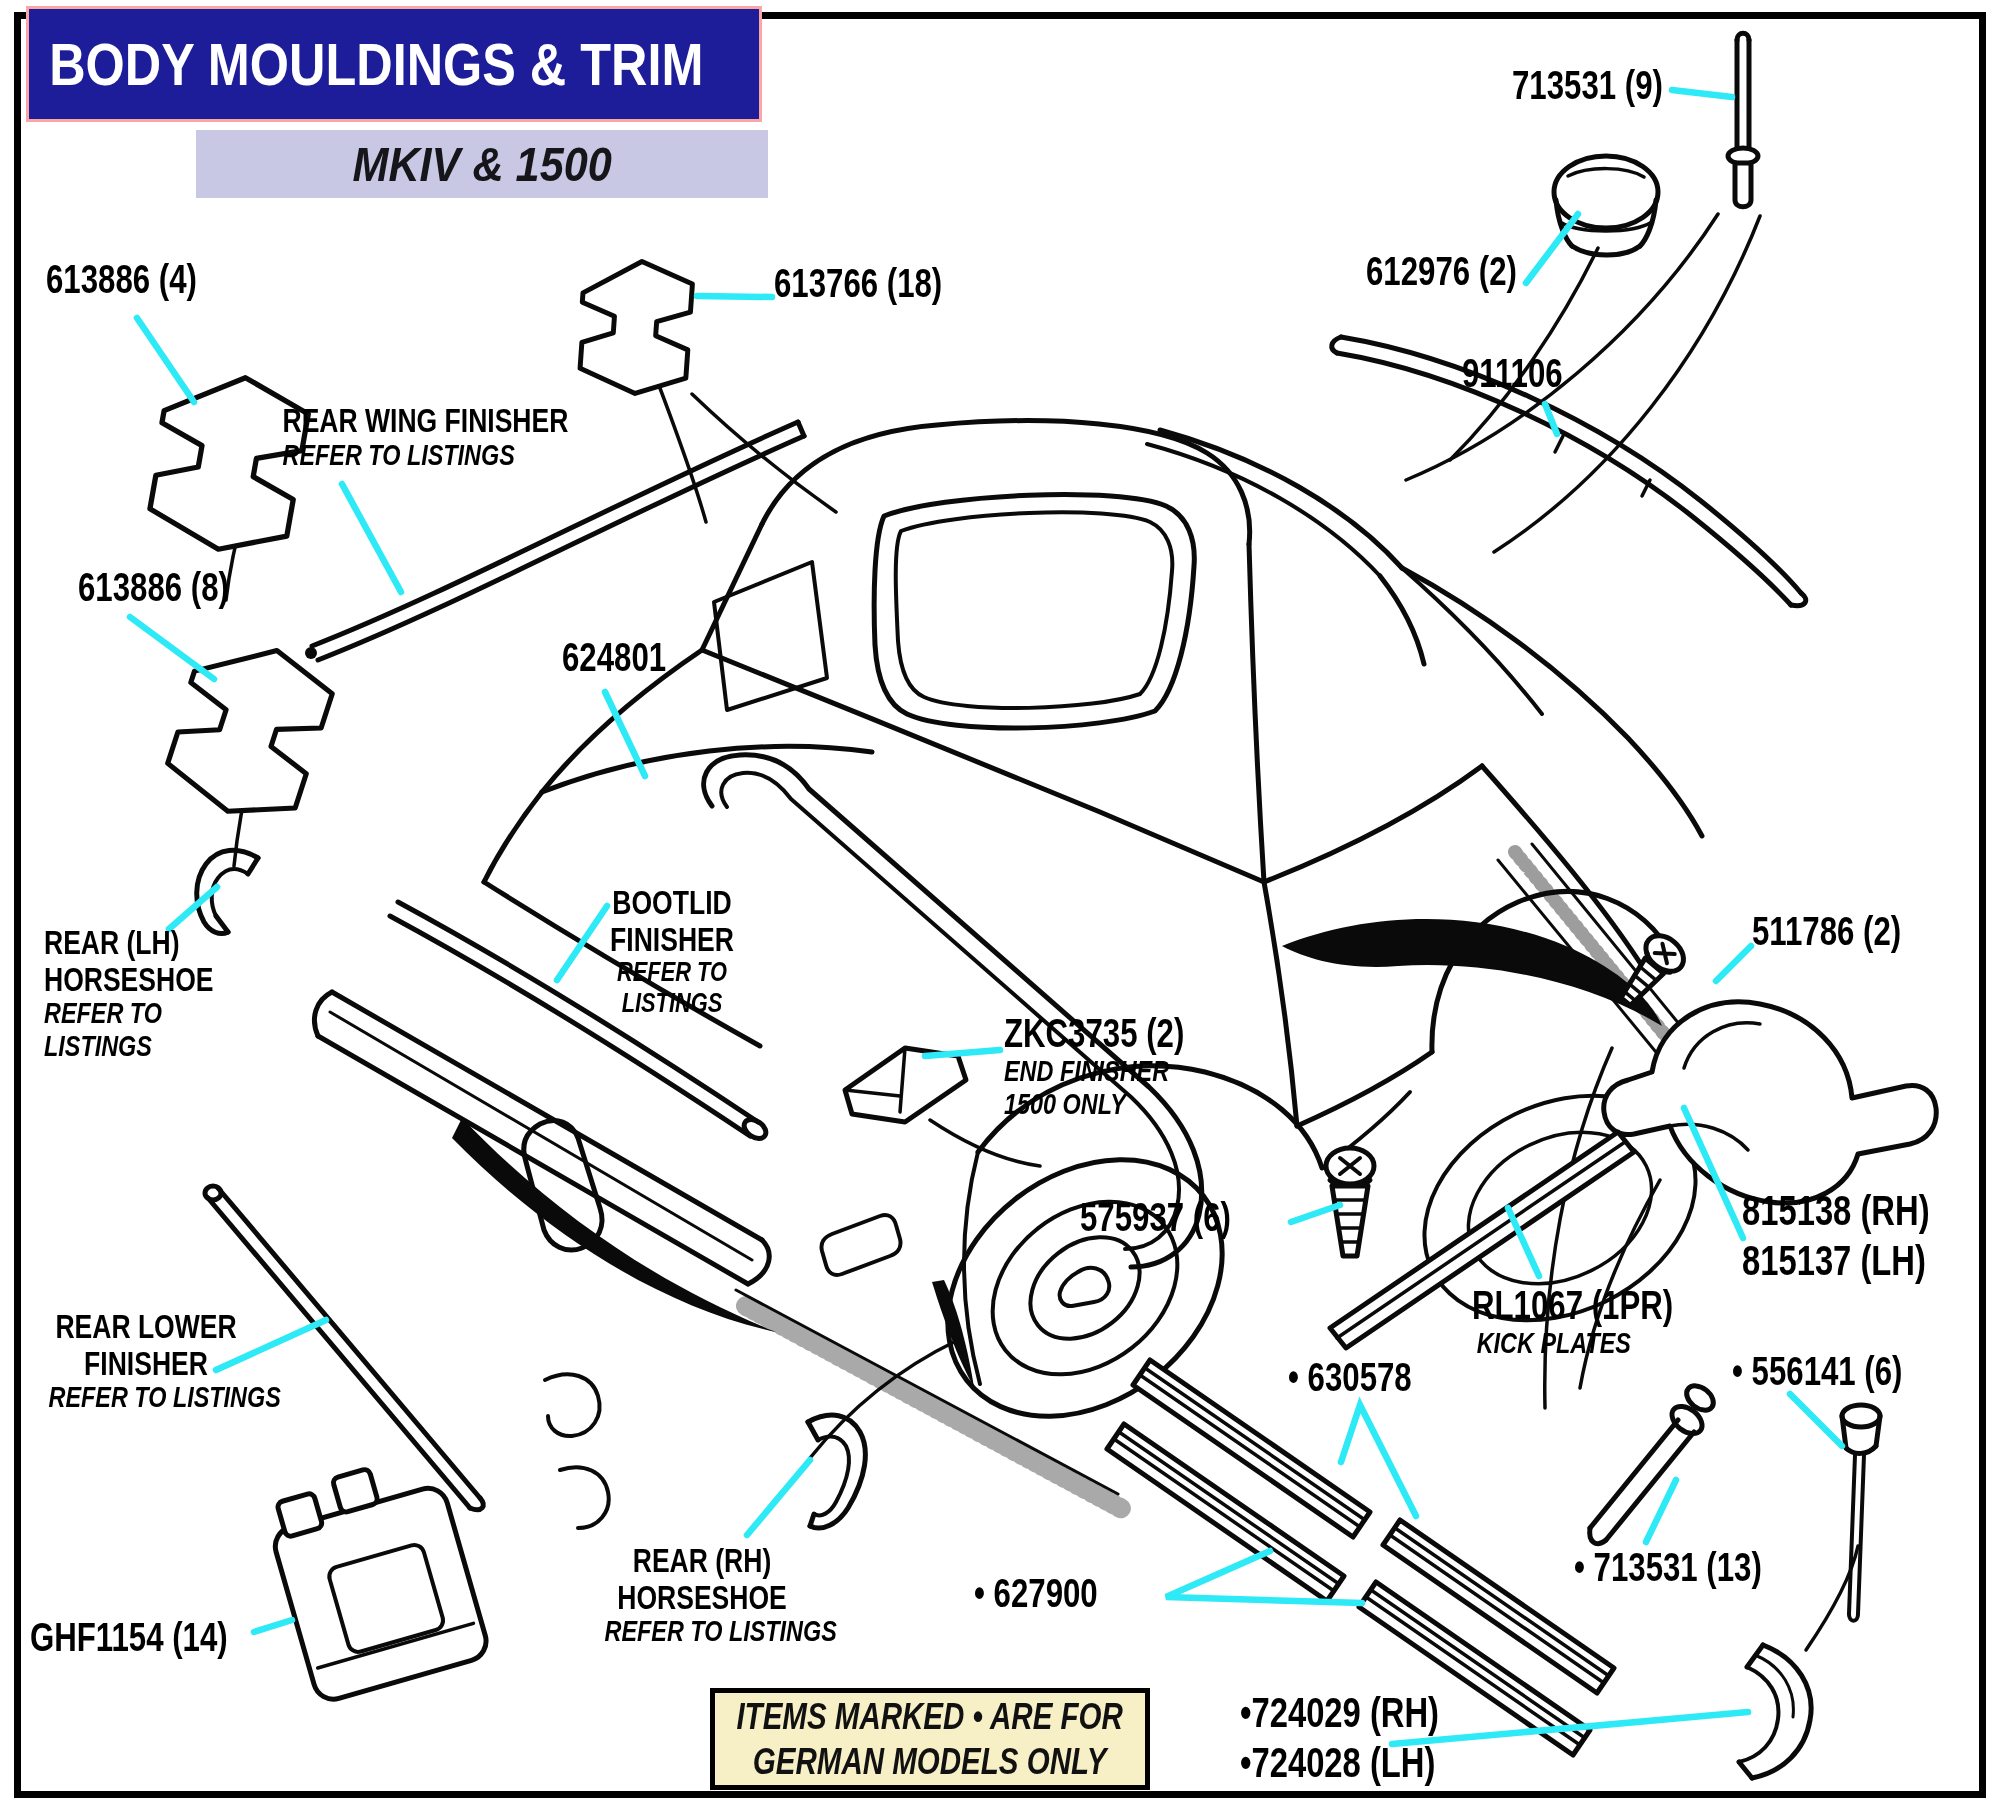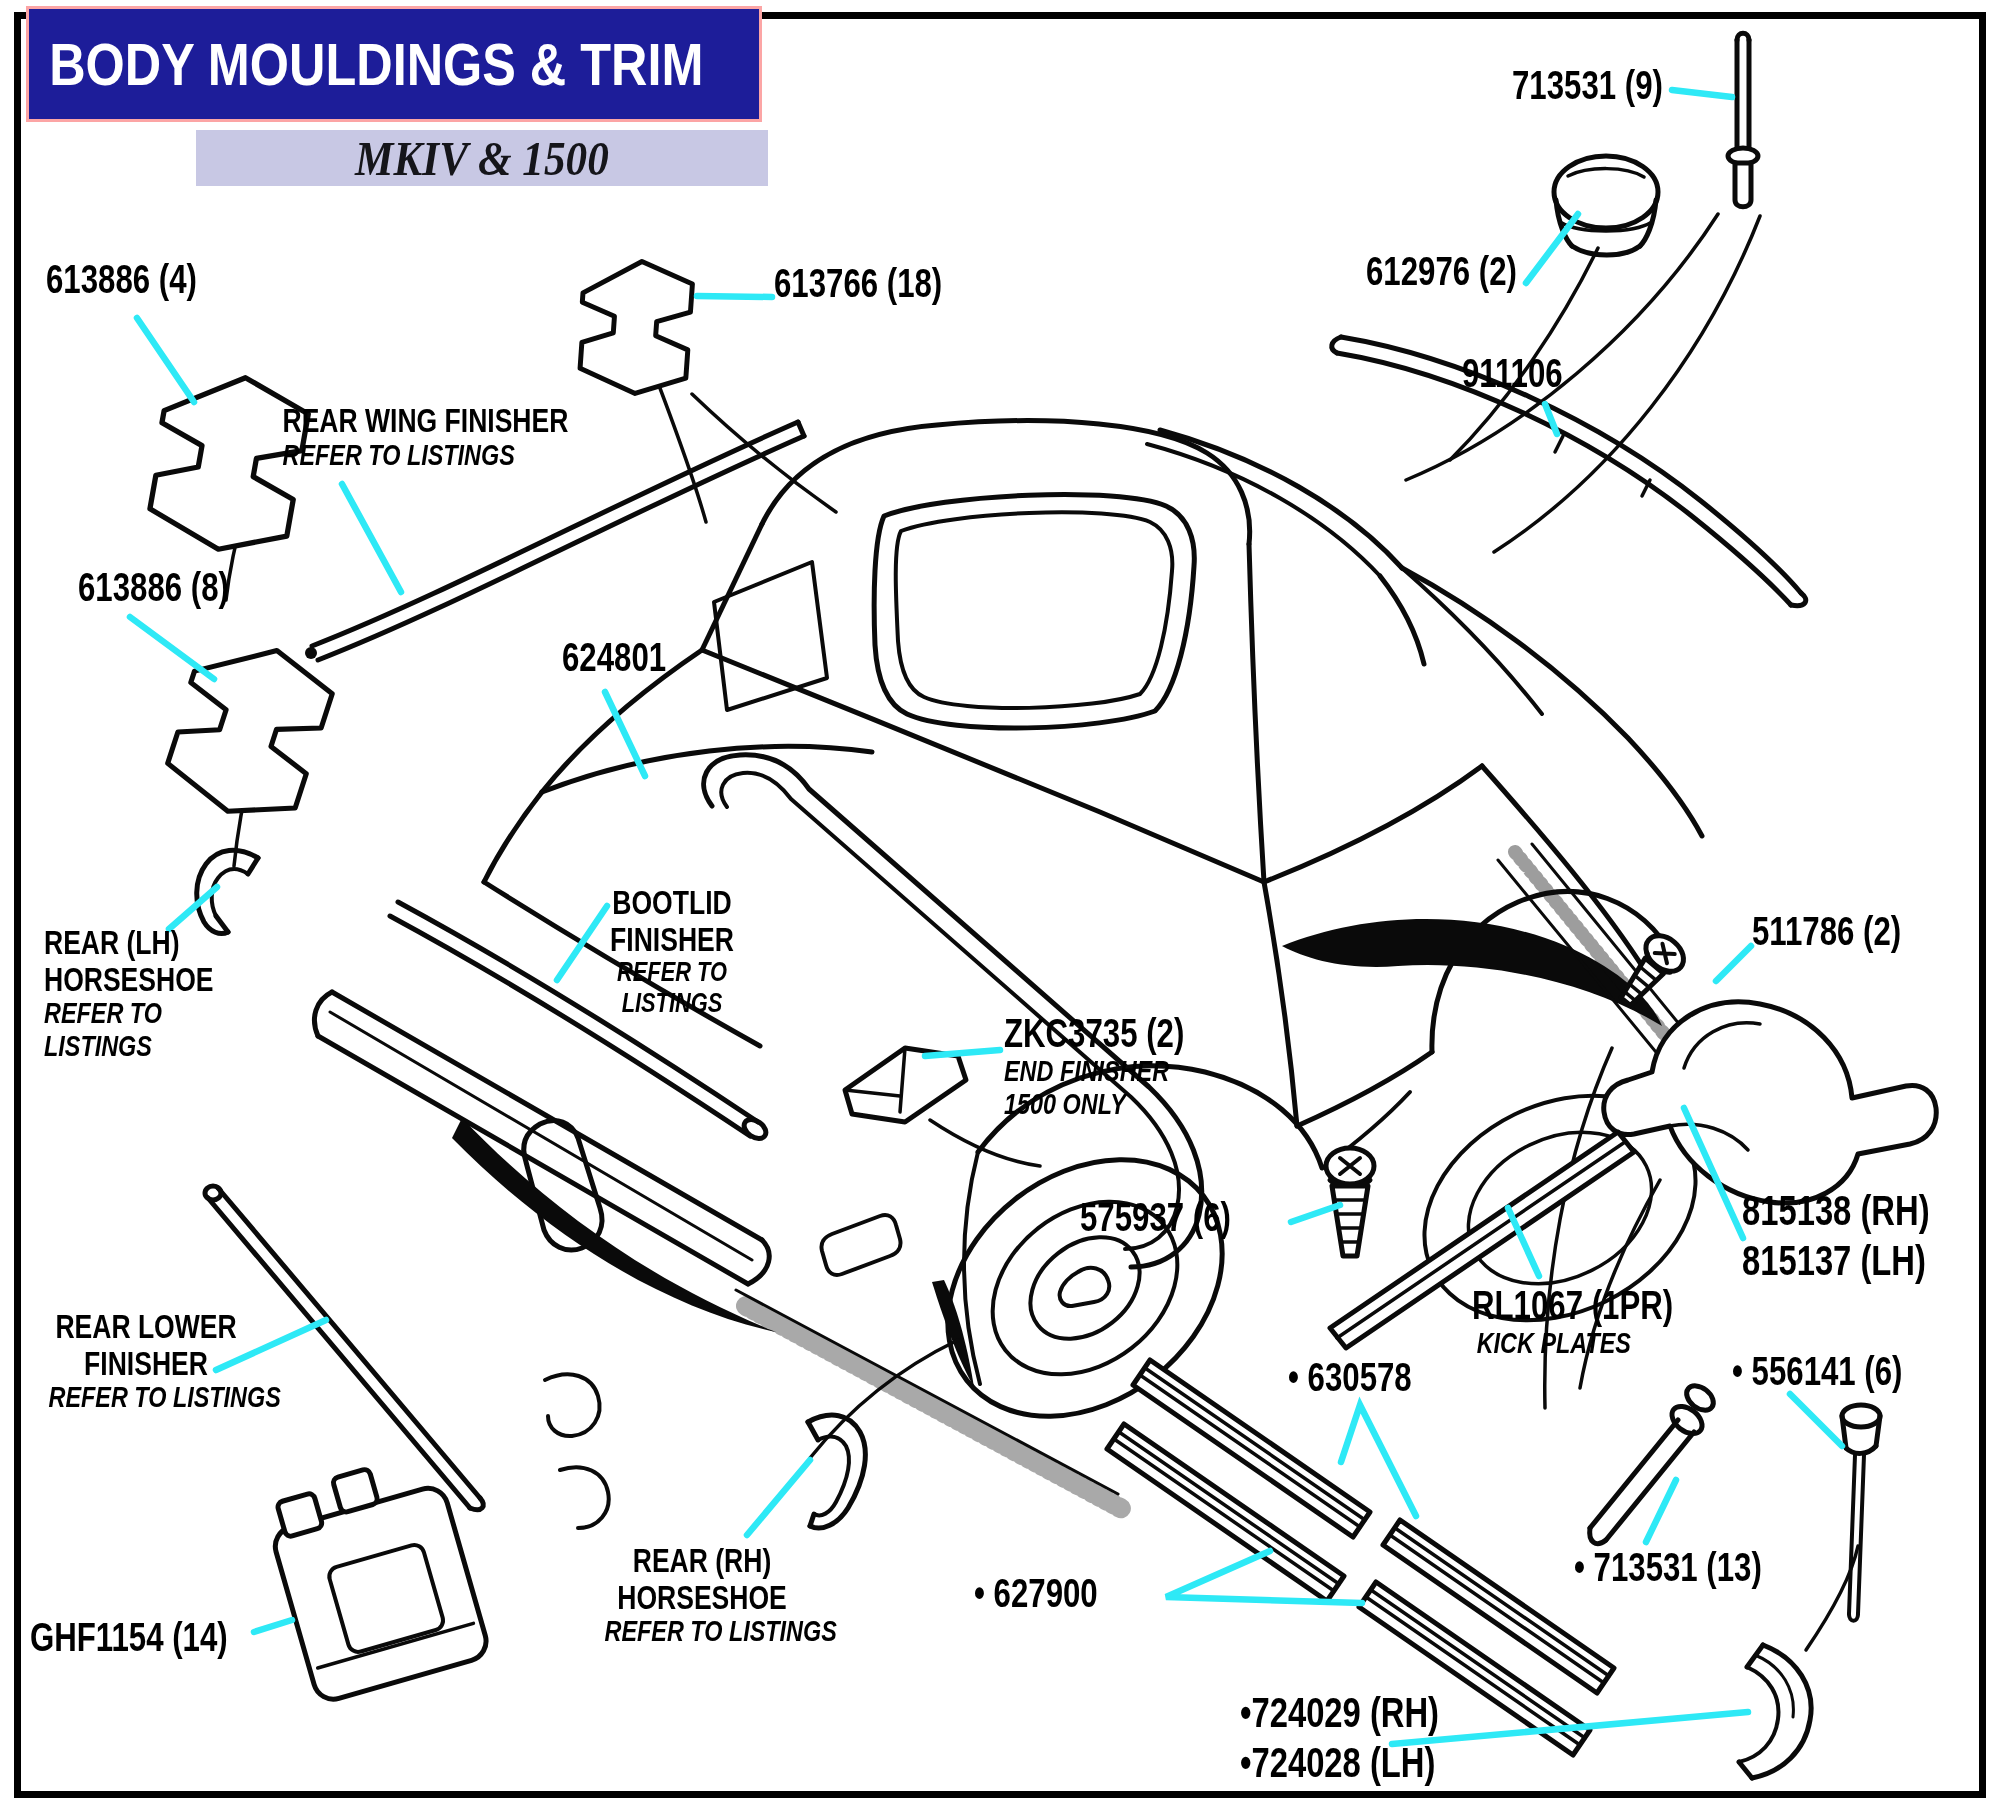--- a/index.html
+++ b/index.html
@@ -5,22 +5,22 @@
   html,body{margin:0;padding:0;background:#fff;}
   #page{position:relative;width:2000px;height:1815px;background:#ffffff;overflow:hidden;
         font-family:"Liberation Sans",sans-serif;}
   #frame{position:absolute;left:14px;top:12px;width:1972px;height:1786px;
          border:7px solid #000;box-sizing:border-box;}
   #art{position:absolute;left:0;top:0;}
   #titlebar{position:absolute;left:26px;top:6px;width:736px;height:116px;background:#1d1d99;
             border:3px solid #fca5a5;box-sizing:border-box;display:flex;align-items:center;}
   #titlebar span{color:#fff;font-size:60px;font-weight:700;letter-spacing:0px;
                  transform:scaleX(.84);transform-origin:0 50%;padding-left:24px;white-space:nowrap;}
-  #subband{position:absolute;left:196px;top:130px;width:572px;height:56px;background:#c8c8e4;
-           display:flex;align-items:center;justify-content:center;font-family:Liberation Serif, serif;}
+  #subband{position:absolute;left:196px;top:130px;width:572px;height:68px;background:#c8c8e4;
+           display:flex;align-items:center;justify-content:center;}
   #subband span{font-size:48px;font-weight:700;font-style:italic;color:#15151a;
                 transform:scaleX(.9);white-space:nowrap;}
   .lbl{position:absolute;color:#000;font-weight:700;white-space:nowrap;
        transform:scaleX(.78);transform-origin:0 0;line-height:1.08;}
   .lbl.ctr{text-align:center;transform-origin:50% 0;}
   .pn{font-size:40px;}
   .pnl{font-size:42px;line-height:1.18;}
   .nm{font-size:34px;}
   .sub{font-size:30px;font-style:italic;}
   .sub2{font-size:28px;font-style:italic;}
@@ -360,14 +360,18 @@
 
   <div class="lbl" style="left:1240px;top:1688px">
     <div class="pnl">•724029 (RH)</div>
     <div class="pnl">•724028 (LH)</div>
   </div>
 
   <div class="lbl pn" style="left:1512px;top:64px">713531 (9)</div>
   <div class="lbl pn" style="left:1366px;top:250px">612976 (2)</div>
   <div class="lbl pn" style="left:1462px;top:352px">911106</div>
 
+  <div id="notebox">
+    <div>ITEMS MARKED • ARE FOR</div>
+    <div>GERMAN MODELS ONLY</div>
+  </div>
 
 </div>
 
 </body></html>

